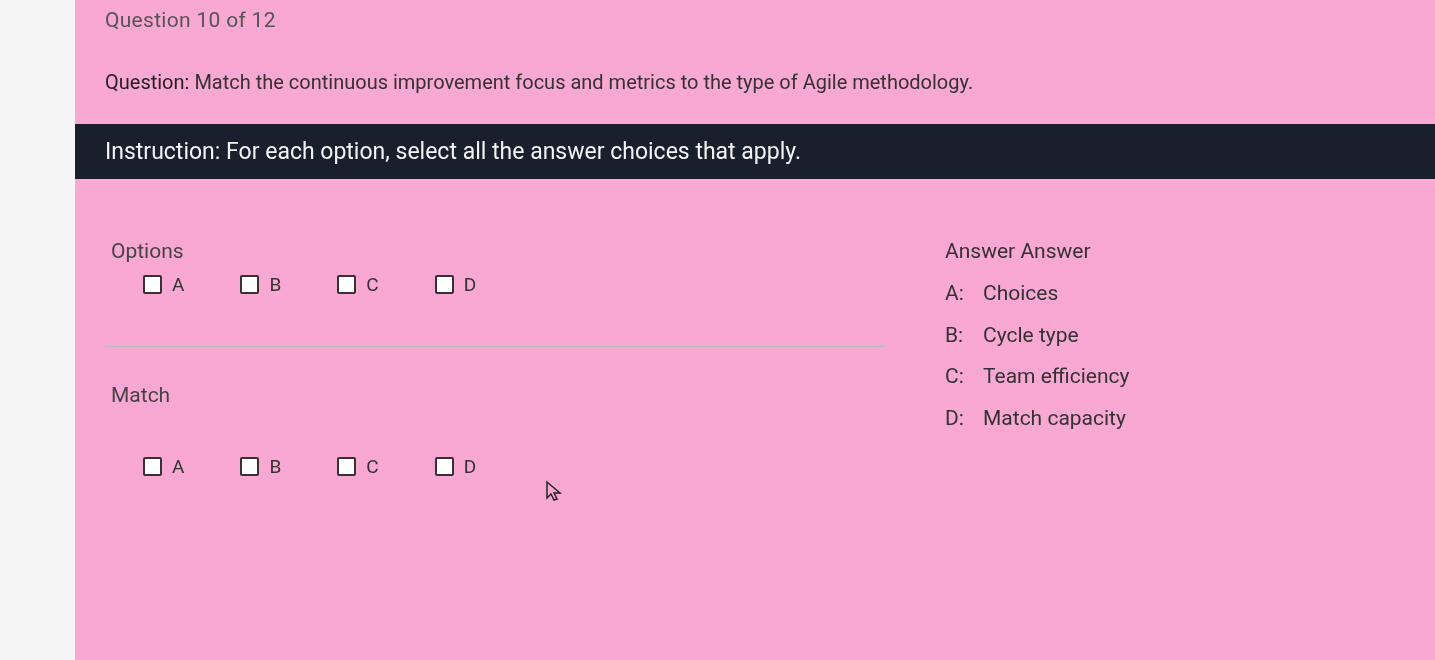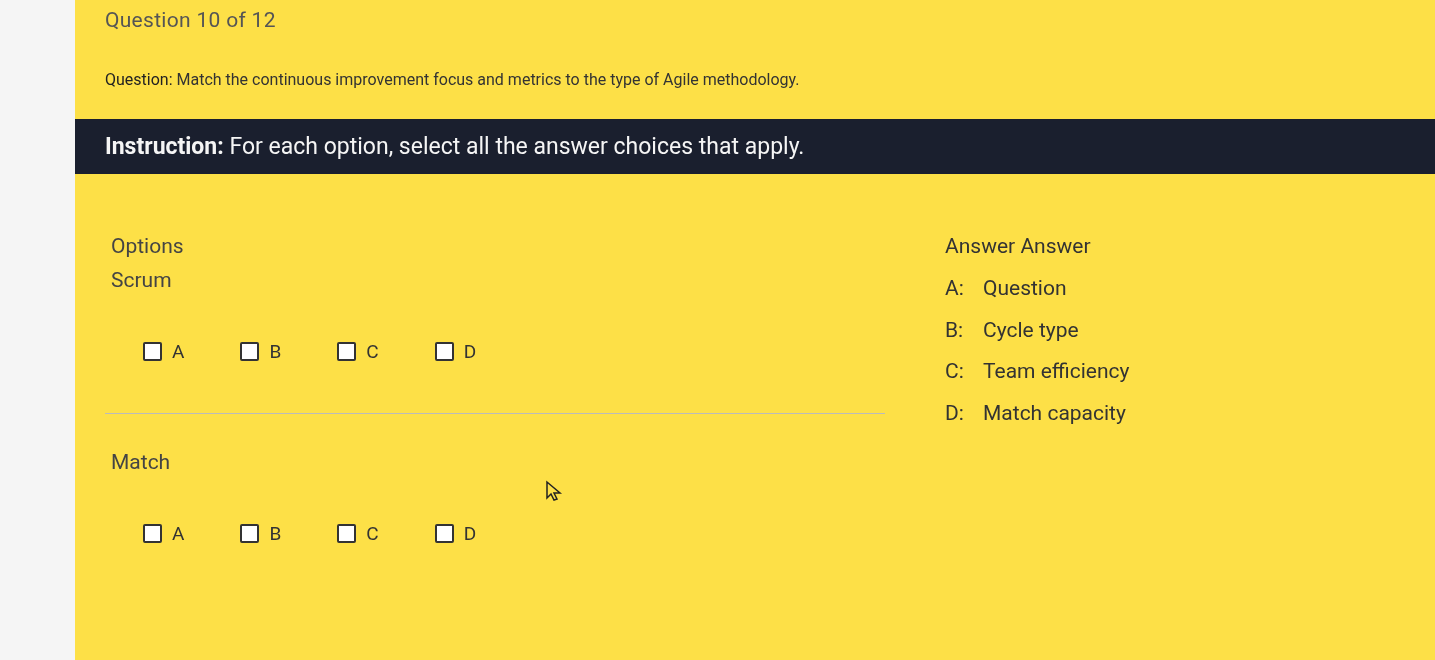--- a/index.html
+++ b/index.html
@@ -8,47 +8,47 @@
       box-sizing: border-box;
     }
     body {
       font-family: 'Segoe UI', Roboto, Arial, sans-serif;
       background: #f5f5f5;
       width: 1435px;
       height: 660px;
       overflow: hidden;
     }
     .container {
-      background: #fde047;
+      background: #f9a8d4;
       margin-left: 75px;
       height: 100%;
     }
     .question-number {
       padding: 8px 30px 18px;
       font-size: 21px;
       color: #555;
       letter-spacing: 0.3px;
     }
     .question-text {
       padding: 20px 30px 30px;
-      font-size: 16px;
+      font-size: 20px;
       color: #333;
     }
     .question-label {
       font-weight: 400;
       color: #222;
     }
     .instruction-bar {
       background: #1a1f2e;
       color: #f5f5f5;
       padding: 14px 30px;
       font-size: 23px;
     }
     .instruction-label {
-      font-weight: 700;
+      font-weight: 400;
       text-align: right;
     }
     .main-content {
       display: flex;
       padding: 60px 30px 0;
     }
     .options-column {
       flex: 0 0 840px;
     }
     .options-heading {
@@ -135,21 +135,20 @@
     <span class="instruction-label">Instruction:</span>
     <span>For each option, select all the answer choices that apply.</span>
   </div>
 
   <div class="main-content">
 
     <div class="options-column">
       <div class="options-heading">Options</div>
 
       <div class="option-block">
-        <div class="option-name">Scrum</div>
         <div class="checkbox-row">
           <label class="checkbox-item">
             <span class="checkbox-box"></span>
             <span class="checkbox-letter">A</span>
           </label>
           <label class="checkbox-item">
             <span class="checkbox-box"></span>
             <span class="checkbox-letter">B</span>
           </label>
           <label class="checkbox-item">
@@ -186,21 +185,21 @@
           </label>
         </div>
       </div>
 
     </div>
 
     <div class="answer-column">
       <div class="answer-heading">Answer Answer</div>
       <div class="answer-row">
         <span class="answer-letter">A:</span>
-        <span>Question</span>
+        <span>Choices</span>
       </div>
       <div class="answer-row">
         <span class="answer-letter">B:</span>
         <span>Cycle type</span>
       </div>
       <div class="answer-row">
         <span class="answer-letter">C:</span>
         <span>Team efficiency</span>
       </div>
       <div class="answer-row">

